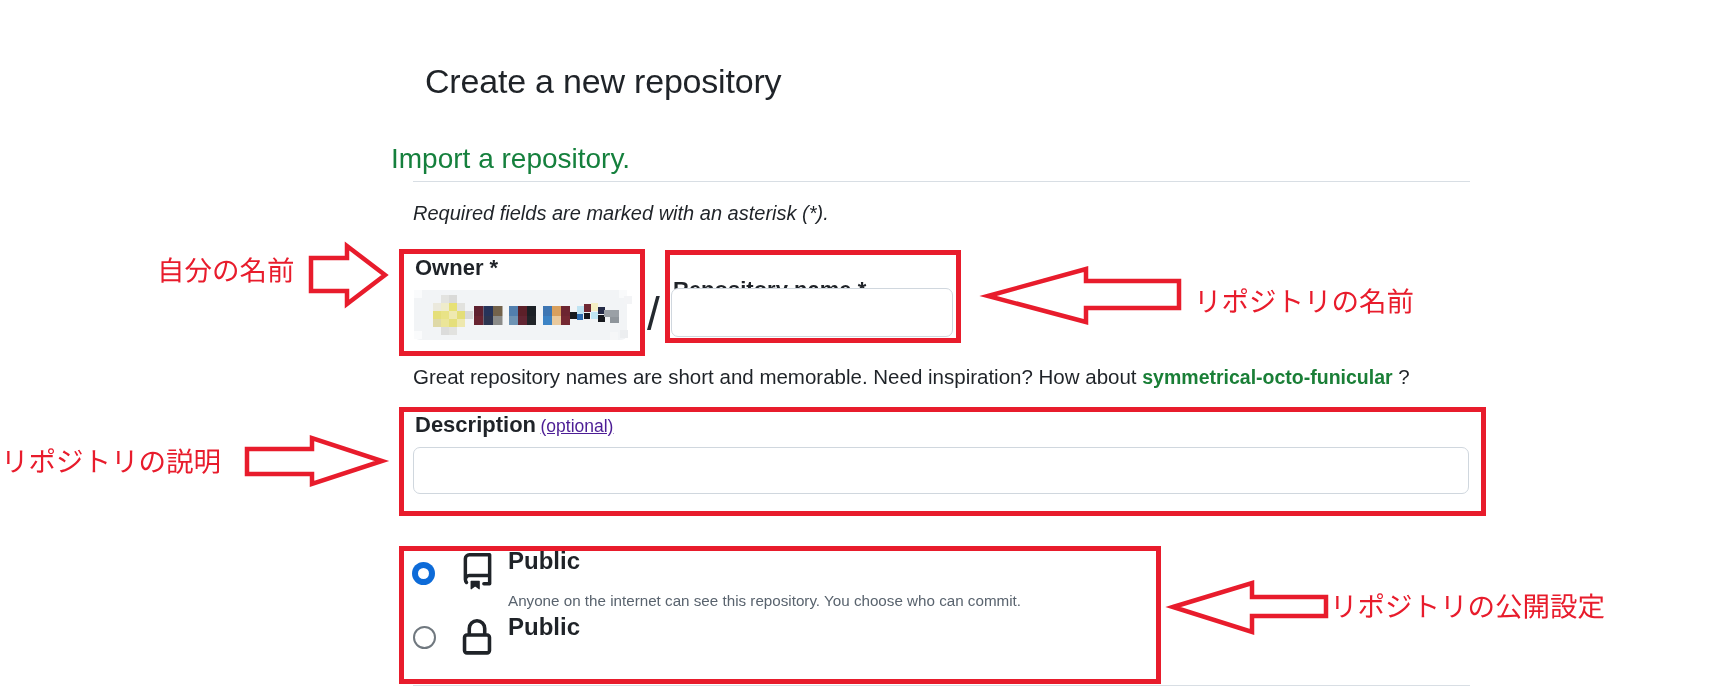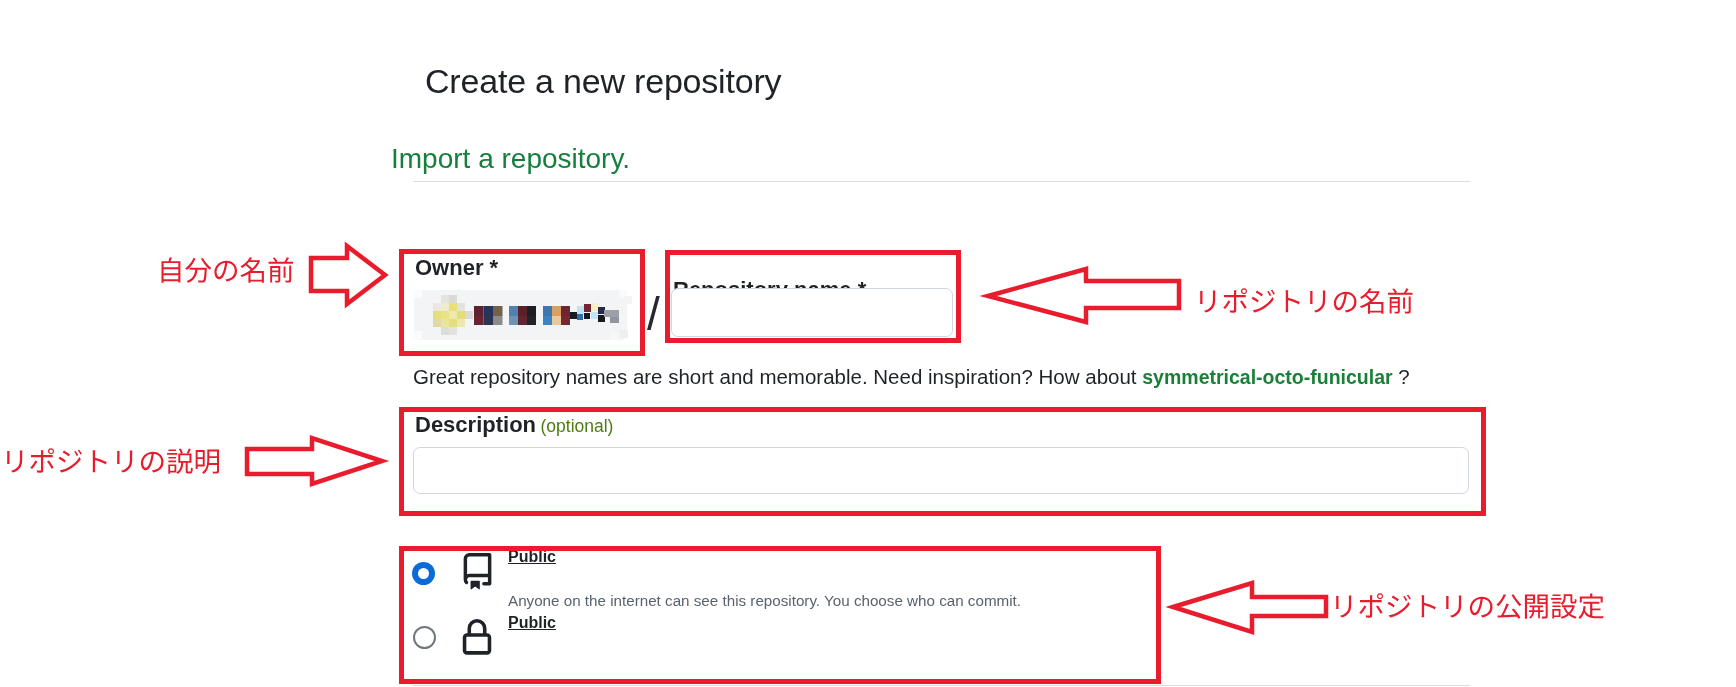--- a/index.html
+++ b/index.html
@@ -22,28 +22,28 @@
   .owner-btn { left:414px; top:290px; width:213px; height:50px; background:#f2f4f6; border-radius:6px; }
   .owner-mosaic { position:absolute; left:0; top:0; overflow:visible; }
   .slash-sep { left:647px; top:291px; font-size:46px; font-weight:400; color:#24292f; line-height:1; }
   .repo-input { left:671px; top:288px; width:282px; height:49px; background:#fff; border:1px solid #d0d7de; border-radius:7px; }
 
   .name-hint { left:413px; top:367px; font-size:20.5px; line-height:1; color:#1f2328; }
   .name-hint .suggestion { color:#1a7f37; font-weight:700; font-size:19.5px;margin-top:8px; }
 
   .desc-label-row { left:415px; top:414px; line-height:1; }
   .desc-label { font-size:22px; font-weight:700; }
-  .desc-optional { font-size:17.5px; color:#4d7c0f; }
+  .desc-optional { font-size:17.5px; color:#4c1d95;text-decoration:underline; }
   .desc-input { left:413px; top:447px; width:1056px; height:47px; background:#fff; border:1px solid #d0d7de; border-radius:7px; }
 
   .radio { width:23px; height:23px; border-radius:50%; }
   .radio-checked { left:412px; top:562px; background:#0d6bd8; }
   .radio-checked::after { content:""; position:absolute; left:6px; top:6px; width:11px; height:11px; border-radius:50%; background:#fff; }
   .radio-unchecked { left:413px; top:626px; background:#fff; border:2px solid #70787f; }
-  .vis-label { font-size:16px; font-weight:700; line-height:1;text-decoration:underline; }
+  .vis-label { font-size:24px; font-weight:700; line-height:1; }
   .vis-desc { font-size:15.2px; color:#59636e; line-height:1;margin-top:16px; }
   .public-label { left:508px; top:549px; }
   .public-desc { left:508px; top:577px; }
   .private-label { left:508px; top:615px; }
   .private-desc { left:508px; top:645px; }
 
   .hr-bottom { left:413px; top:685px; width:1057px; height:1px; background:#d8dee4; }
 
   .red-rect { border:5px solid #e81c2c; }
   .rect-owner { left:399px; top:249px; width:246px; height:107px; }
@@ -57,20 +57,21 @@
   .arrow-svg polygon { fill:#fff; stroke:#e81c2c; stroke-width:4.5; stroke-linejoin:miter; }
 </style>
 </head>
 <body>
 
 <div class="canvas">
 
   <h1 class="abs page-title nowrap">Create a new repository</h1>
   <a class="abs import-link nowrap">Import a repository.</a>
   <div class="abs hr-top"></div>
+  <div class="abs required-note nowrap">Required fields are marked with an asterisk (*).</div>
 
   <div class="abs field-label owner-label nowrap"><span>Owner</span> <span>*</span></div>
   <div class="abs owner-btn">
     <svg class="owner-mosaic" width="258" height="50" viewBox="0 0 258 50">
         <rect x="27" y="5" width="8" height="8" fill="#e3e3e0"></rect>
         <rect x="35" y="5" width="8" height="8" fill="#dadad8"></rect>
         <rect x="19" y="13" width="8" height="8" fill="#ebe9dd"></rect>
         <rect x="27" y="13" width="8" height="8" fill="#efeccb"></rect>
         <rect x="35" y="13" width="8" height="8" fill="#e7e176"></rect>
         <rect x="43" y="13" width="8" height="8" fill="#e2e2de"></rect>

